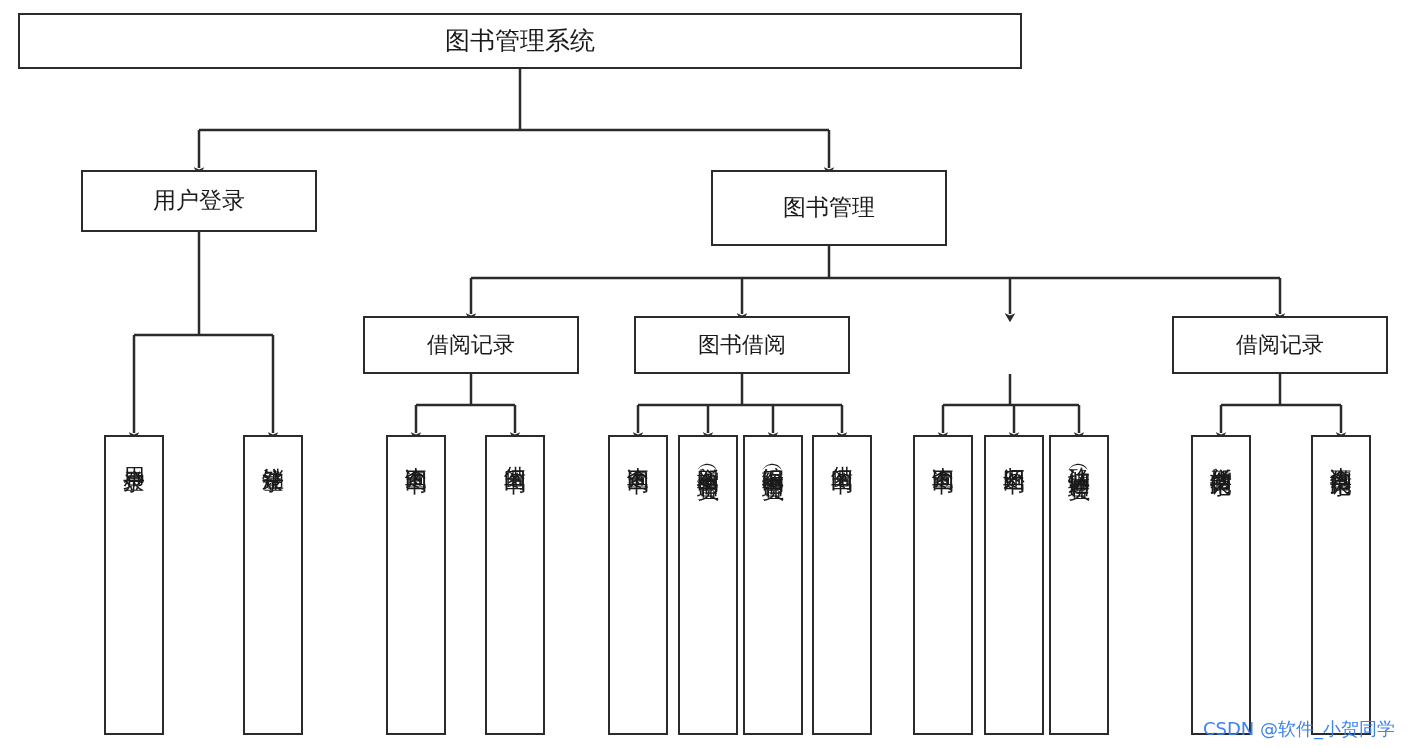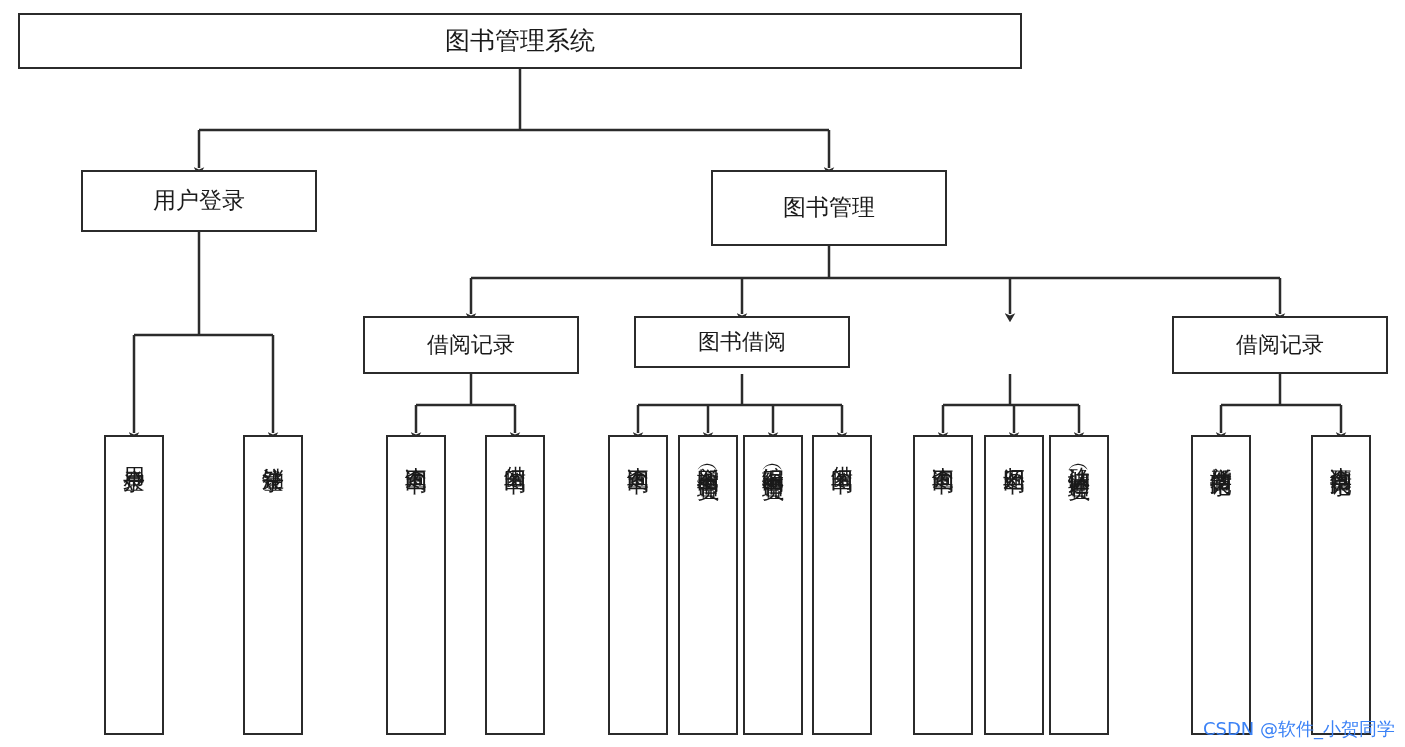--- a/index.html
+++ b/index.html
@@ -122,21 +122,21 @@
   <div class="node l1" style="left: 81px; top: 170px; width: 236px; height: 62px;">
     <span class="lbl">用户登录</span>
   </div>
   <div class="node l1" style="left: 711px; top: 170px; width: 236px; height: 76px;">
     <span class="lbl">图书管理</span>
   </div>
 
   <div class="node l2" style="left: 363px; top: 316px; width: 216px; height: 58px;">
     <span class="lbl">借阅记录</span>
   </div>
-  <div class="node l2" style="left: 634px; top: 316px; width: 216px; height: 52px;">
+  <div class="node l2" style="left: 634px; top: 316px; width: 216px; height: 58px;">
     <span class="lbl">图书借阅</span>
   </div>
   <div class="node l2" style="left: 1172px; top: 316px; width: 216px; height: 58px; justify-content: center;">
     <span class="lbl">借阅记录</span>
   </div>
 
   <div id="leaf-layer">
       <div class="node leaf" style="left: 104px; top: 435px; width: 60px; height: 300px;">
         <span class="lbl">用户登录</span>
       </div>

